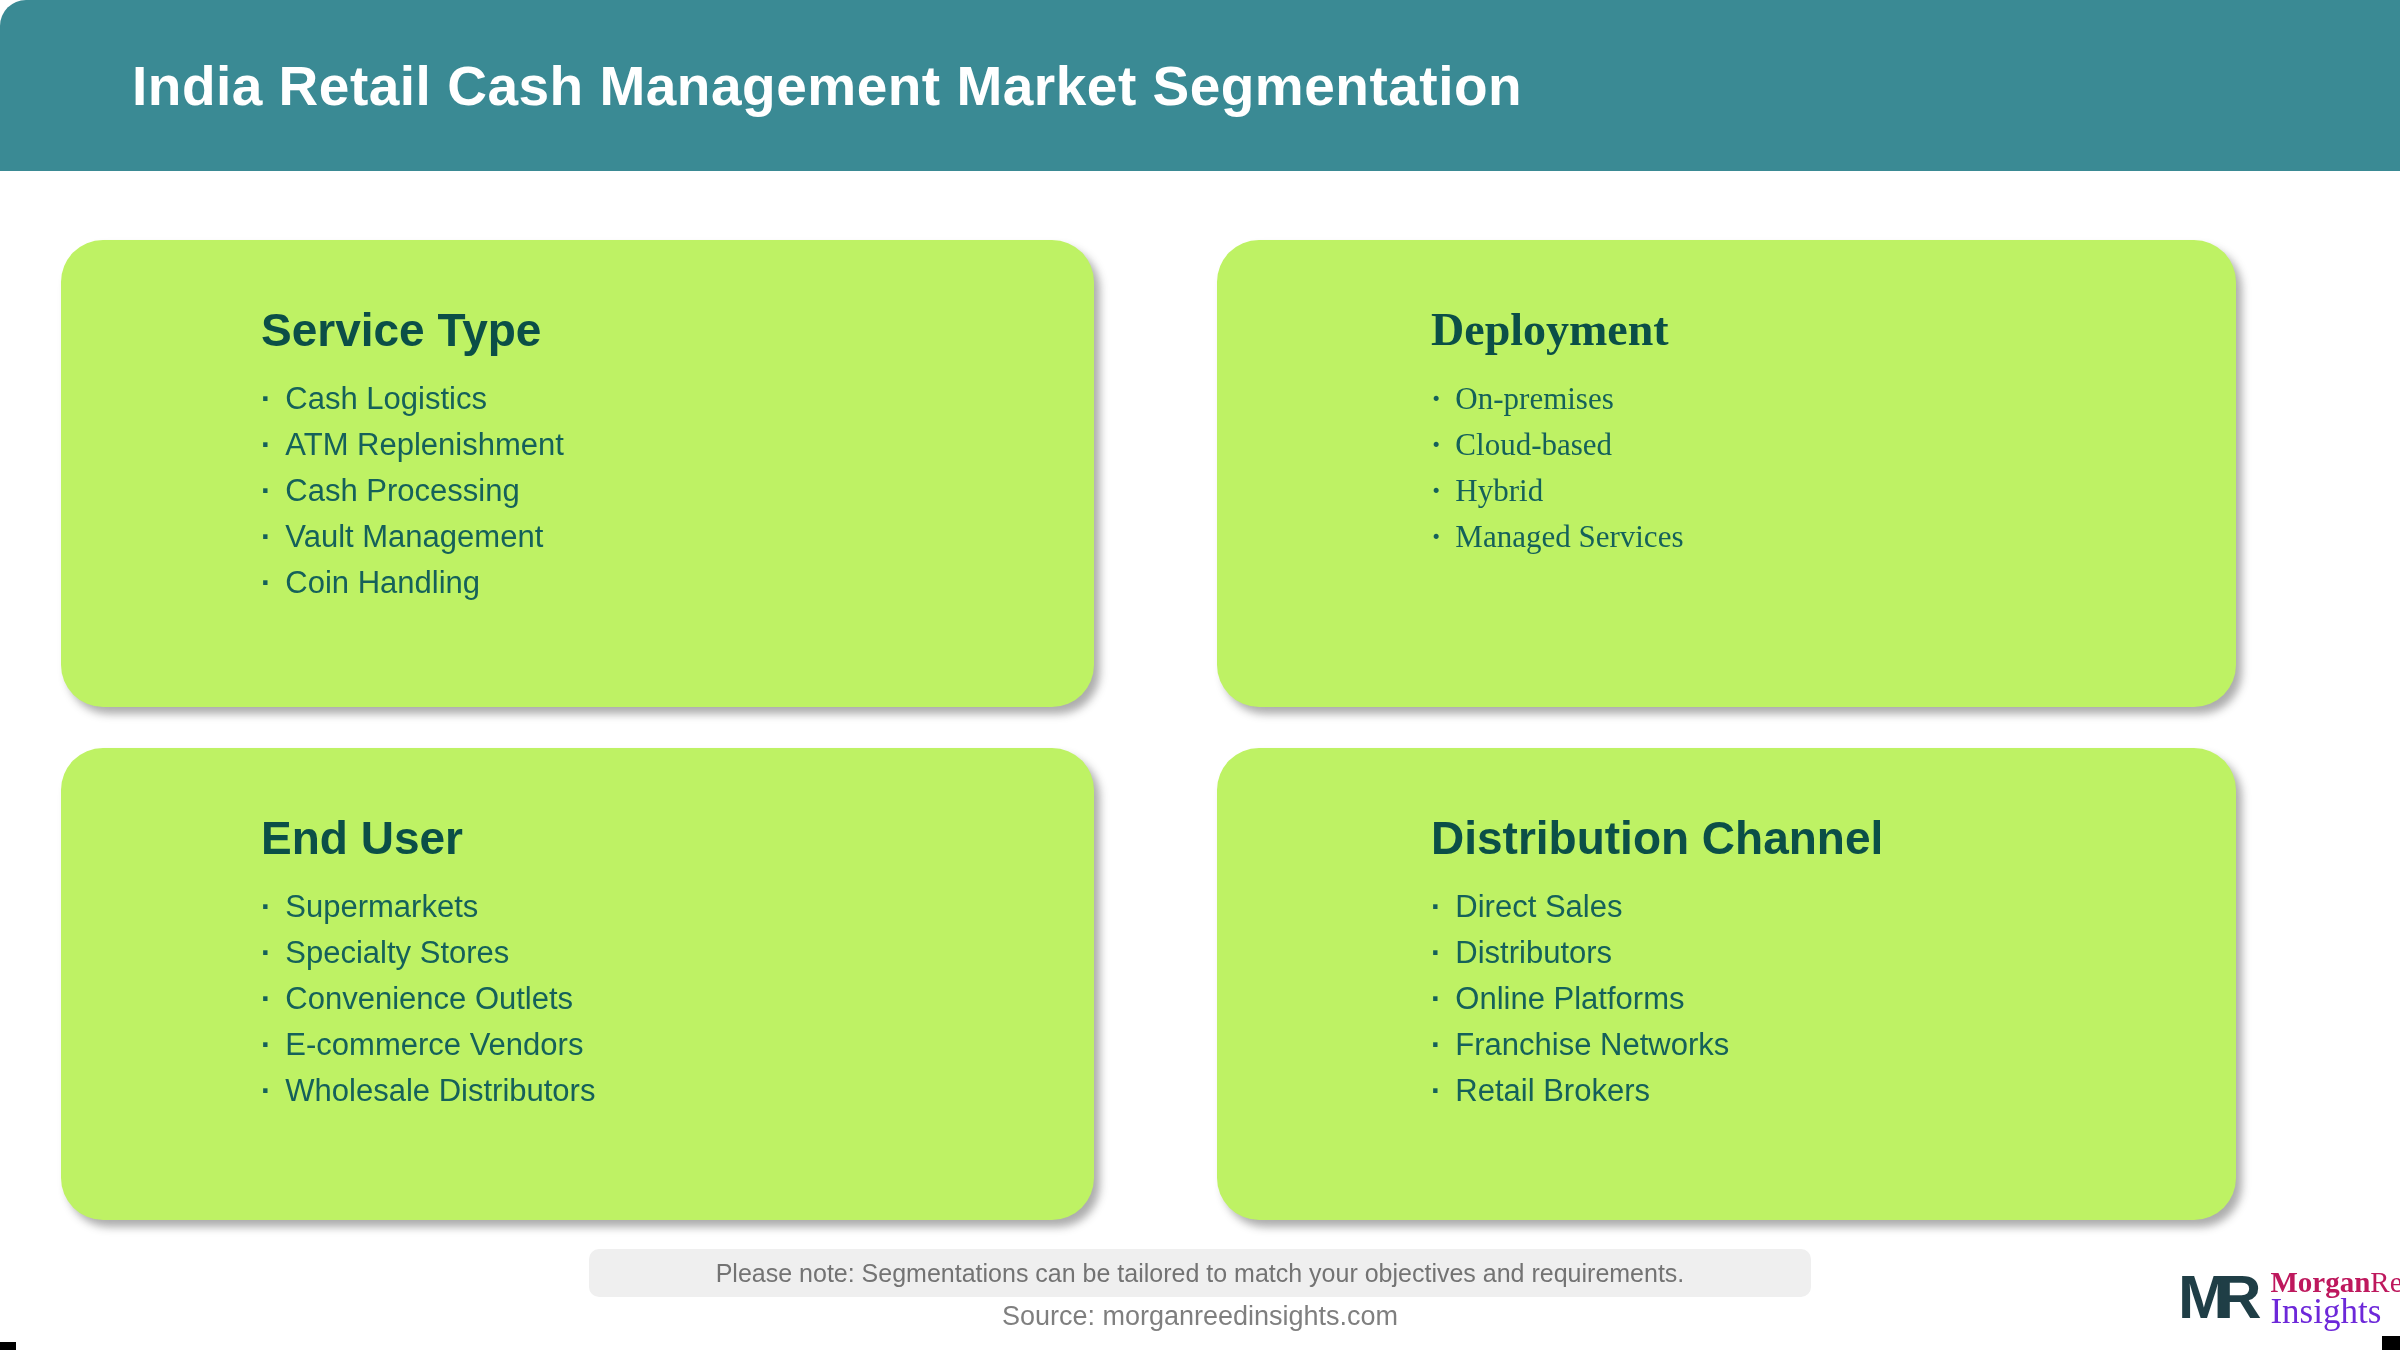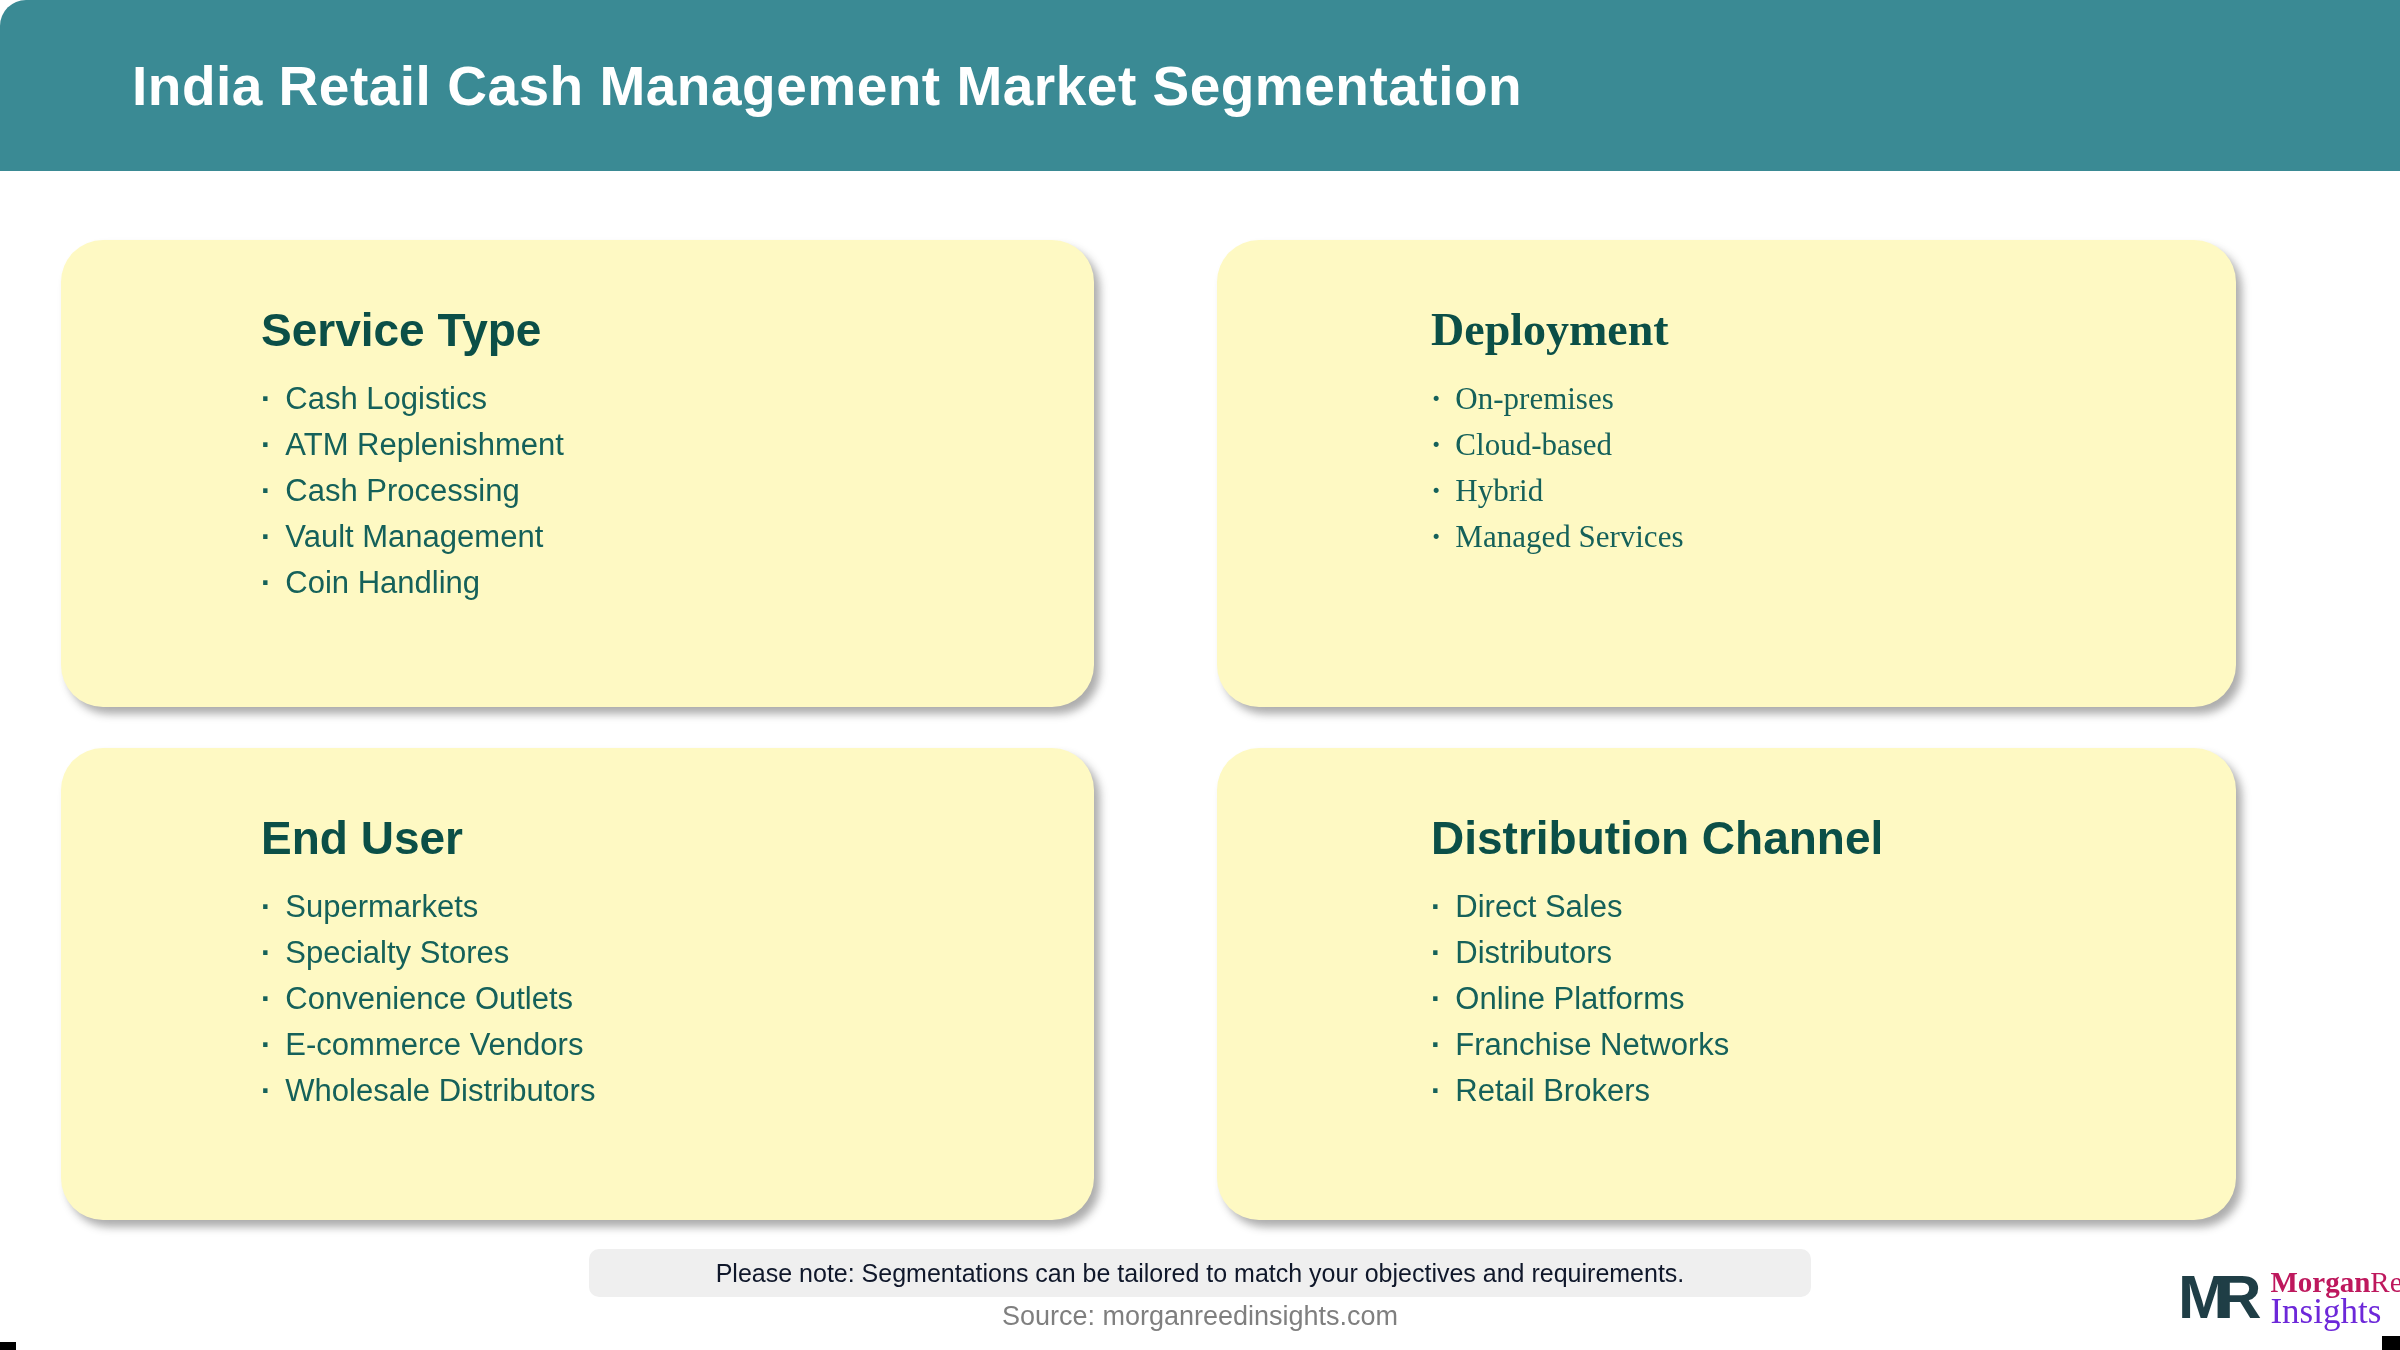--- a/index.html
+++ b/index.html
@@ -24,21 +24,21 @@
     font-size: 55px;
     font-weight: 700;
     padding-left: 132px;
     letter-spacing: 0.5px;
     white-space: nowrap;
   }
 
   
   .card {
     position: absolute;
-    background: #fef9c3;
+    background: #bef264;
     border-radius: 42px;
     box-shadow: 6px 7px 8px rgba(50, 50, 50, 0.40);
   }
   .card-1 { left: 61px;   top: 240px; width: 1033px; height: 467px; }
   .card-2 { left: 1217px; top: 240px; width: 1019px; height: 467px; font-family: Liberation Serif, serif; }
   .card-3 { left: 61px;   top: 748px; width: 1033px; height: 472px; }
   .card-4 { left: 1217px; top: 748px; width: 1019px; height: 472px; }
 
   .card-inner { padding: 62px 30px 0 200px; }
   .card-2 .card-inner, .card-4 .card-inner { padding-left: 214px; }
@@ -66,21 +66,21 @@
 
   
   .note-bar {
     position: absolute;
     left: 589px; top: 1249px;
     width: 1222px; height: 48px;
     background: #efefef;
     border-radius: 10px;
     display: flex; align-items: center; justify-content: center;
   }
-  .note-text { color: #0f172a; font-size: 25px; white-space: nowrap; }
+  .note-text { color: #737373; font-size: 25px; white-space: nowrap; }
 
   
   .source-line {
     position: absolute;
     left: 0; top: 1301px; width: 2400px;
     text-align: center;
     color: #7f7f7f;
     font-size: 27px;
   }
 

